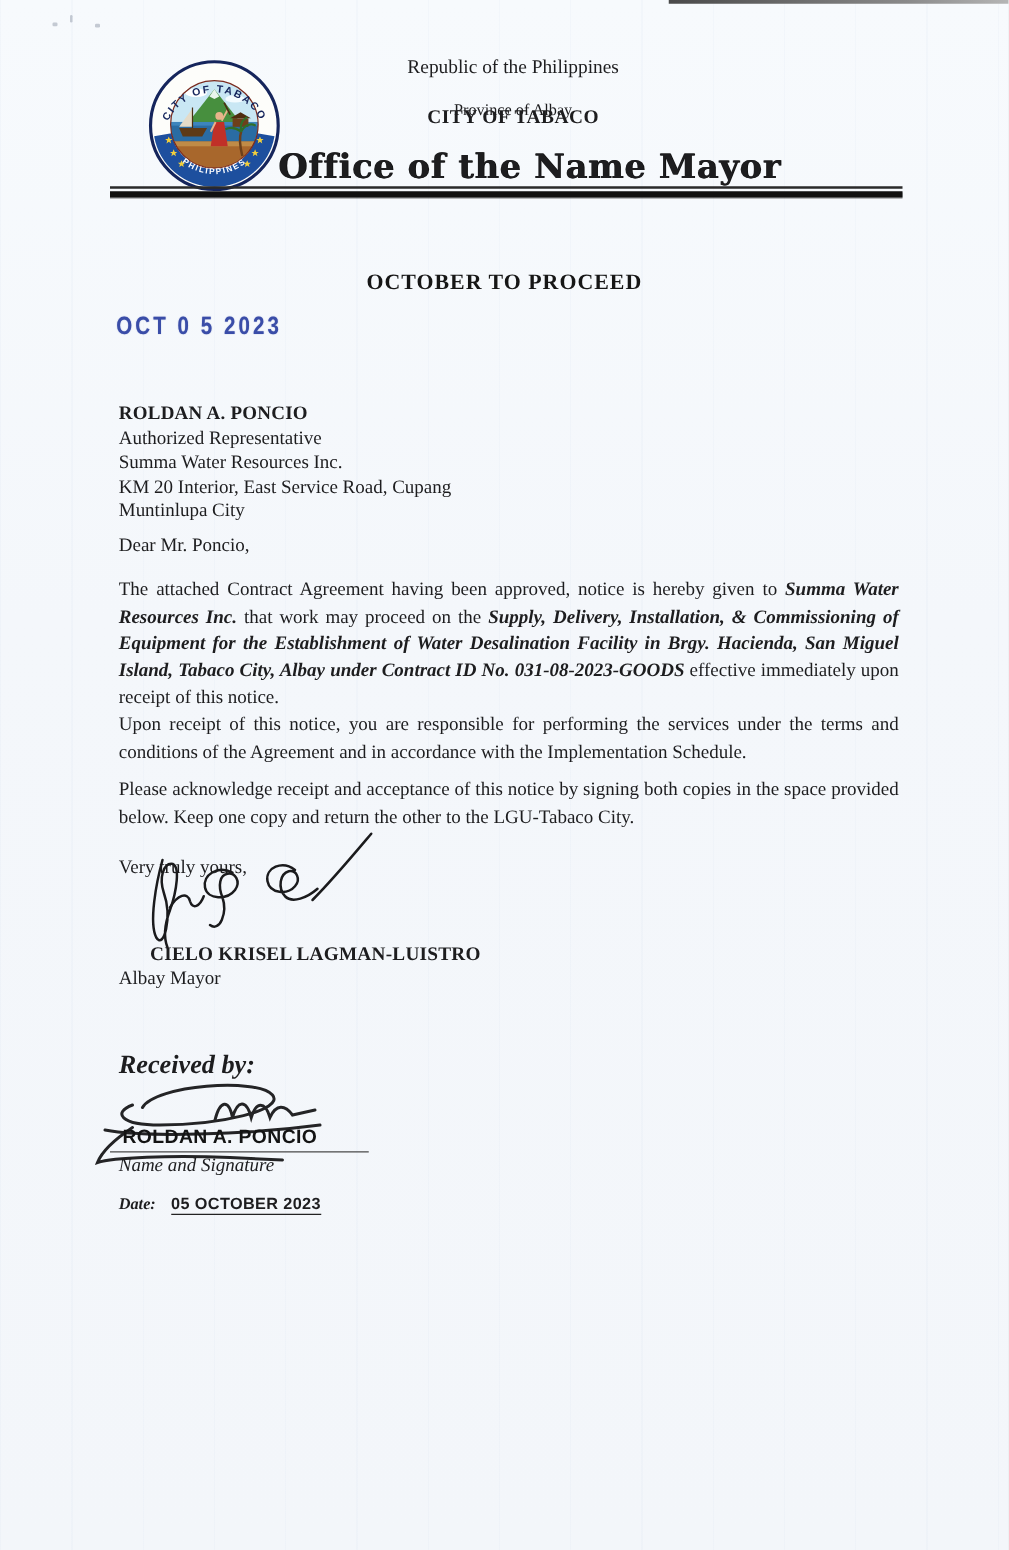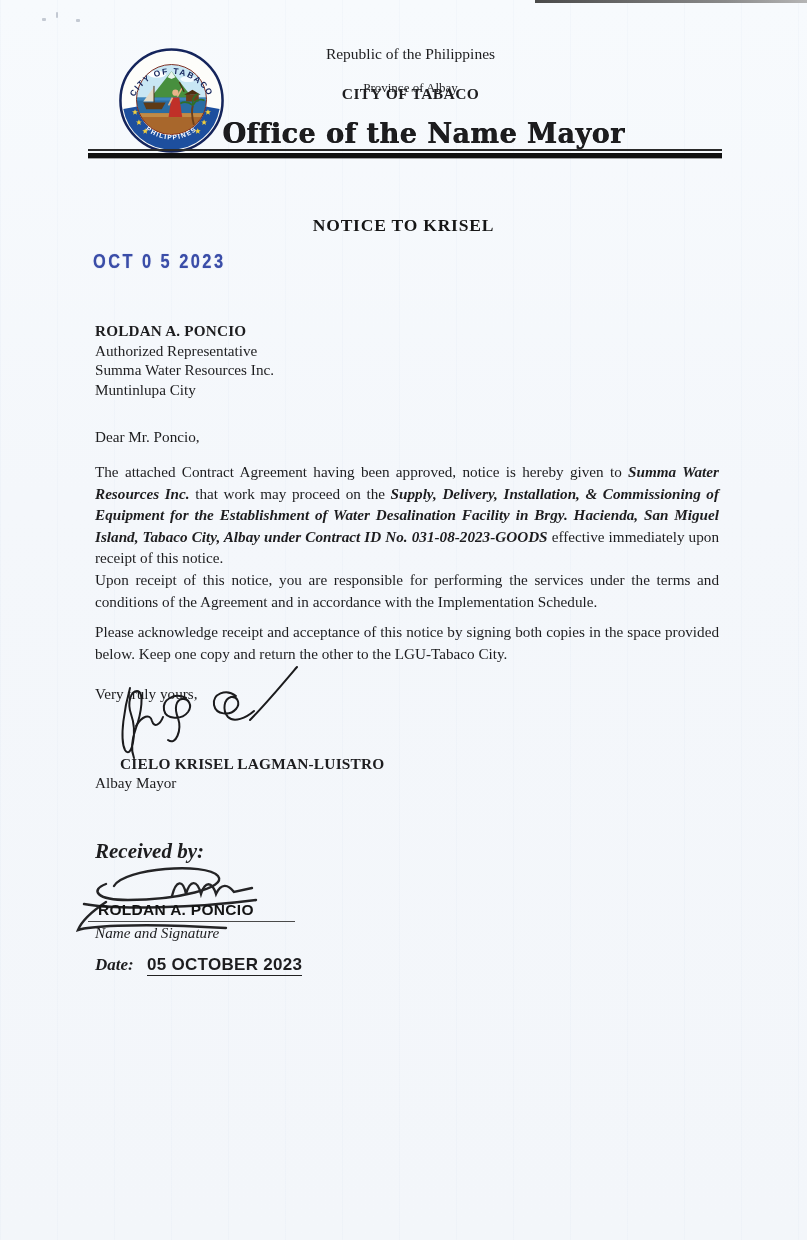--- a/index.html
+++ b/index.html
@@ -66,21 +66,21 @@
   .signer-title{position:absolute;left:95px;top:774px;font-size:15.2px;}
 
   
   .received-label{position:absolute;left:95px;top:839px;font-size:21px;font-style:italic;font-weight:600;text-align:center;}
   .sig-roldan{position:absolute;left:76px;top:856px;width:245px;height:85px;}
   .received-name{position:absolute;left:98px;top:901px;
     font-family:"Liberation Sans", sans-serif;font-size:15.5px;font-weight:bold;
     letter-spacing:.3px;color:#141414;}
   .sig-line{position:absolute;left:88px;top:921px;width:207px;height:1px;background:#4a4a4a;}
   .received-caption{position:absolute;left:95px;top:924px;font-size:15.2px;font-style:italic;}
-  .date-row{position:absolute;left:95px;top:955px;font-size:17px;}
+  .date-row{position:absolute;left:95px;top:955px;font-size:13px;}
   .date-label{font-style:italic;font-weight:bold;}
   .date-value{font-family:"Liberation Sans", sans-serif;font-weight:bold;
     letter-spacing:.3px;margin-left:9px;border-bottom:1.6px solid #222;padding-bottom:1px;}
 </style>
 </head>
 <body>
 
 <div class="page">
 
   <div class="edge-artifact"></div>
@@ -147,27 +147,28 @@
     </g>
   </svg>
 
   <div class="hdr hdr-l1">Republic of the Philippines</div>
   <div class="hdr hdr-l2">Province of Albay</div>
   <div class="hdr hdr-l3">CITY OF TABACO</div>
   <div class="office">Office of the Name Mayor</div>
   <div class="rule rule-thin"></div>
   <div class="rule rule-thick"></div>
 
-  <div class="title">NOTICE TO KRISEL</div>
+  <div class="title">OCTOBER TO PROCEED</div>
   <div class="stamp">OCT 0 5 2023</div>
 
   <div class="recipient">
     <div class="rname">ROLDAN A. PONCIO</div>
     <div>Authorized Representative</div>
     <div>Summa Water Resources Inc.</div>
+    <div>KM 20 Interior, East Service Road, Cupang</div>
     <div>Muntinlupa City</div>
   </div>
 
   <div class="salutation">Dear Mr. Poncio,</div>
 
   <p class="para p1"><span>The attached Contract Agreement having been approved, notice is hereby given to </span><span class="bi">Summa Water Resources Inc.</span><span> that work may proceed on the </span><span class="bi">Supply, Delivery, Installation, &amp; Commissioning of Equipment for the Establishment of Water Desalination Facility in Brgy. Hacienda, San Miguel Island, Tabaco City, Albay under Contract ID No. 031-08-2023-GOODS</span><span> effective immediately upon receipt of this notice.</span></p>
   <p class="para p2">Upon receipt of this notice, you are responsible for performing the services under the terms and conditions of the Agreement and in accordance with the Implementation Schedule.</p>
   <p class="para p3">Please acknowledge receipt and acceptance of this notice by signing both copies in the space provided below.  Keep one copy and return the other to the LGU-Tabaco City.</p>
 
   <div class="valediction">Very truly yours,</div>

